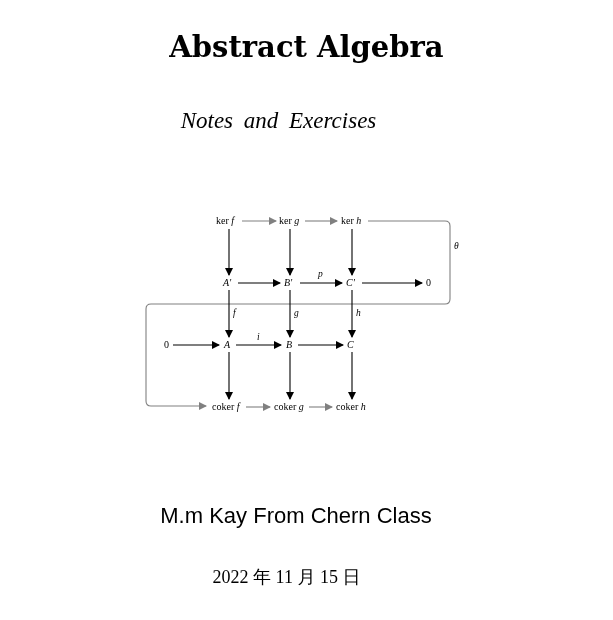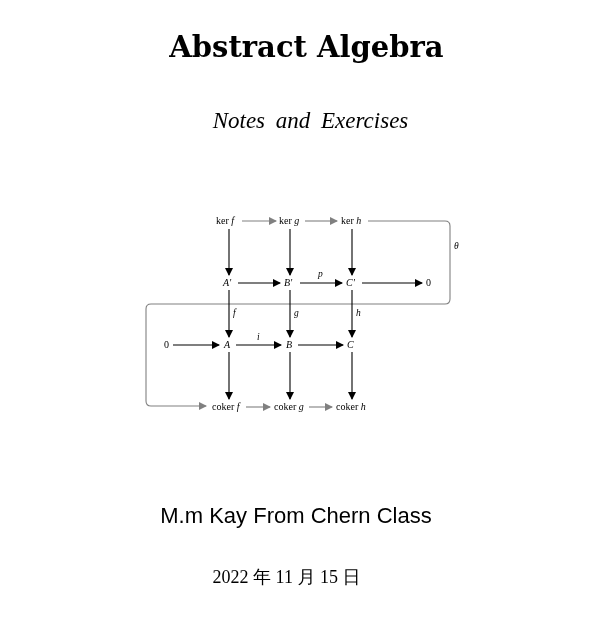--- a/index.html
+++ b/index.html
@@ -1,21 +1,21 @@
 <!DOCTYPE html>
 <html><head>
 <meta charset="utf-8">
 <style>
   html, body { margin: 0; padding: 0; background: #ffffff; }
   body { width: 613px; height: 620px; position: relative; overflow: hidden;
          font-family: "DejaVu Serif", "Liberation Serif", serif; color: #000; }
   .title { position: absolute; left: 0; width: 613px; top: 14px; text-align: center;
            font-family: "DejaVu Serif", serif; font-weight: bold; font-size: 29px; letter-spacing: 0px; margin-top: 16px; }
   .subtitle { position: absolute; left: 0; width: 557px; top: 108px; text-align: center;
-              font-family: "Liberation Serif", serif; font-style: italic; font-size: 23px; word-spacing: 5px; padding-left: 32px; }
+              font-family: "Liberation Serif", serif; font-style: italic; font-size: 23px; word-spacing: 5px; }
   .author { position: absolute; left: 0; width: 592px; top: 503px; text-align: center;
             font-family: Liberation Sans, sans-serif; font-size: 22px; }
   .date { position: absolute; left: 0; width: 573px; top: 565px; text-align: center;
           font-family: "Liberation Serif", serif; font-size: 18px; }
   svg.diagram { position: absolute; left: 0; top: 0; }
   .node { font-family: "Liberation Serif", serif; font-size: 10px; }
   .it { font-style: italic; }
   .lbl { font-family: "Liberation Serif", serif; font-style: italic; font-size: 9.5px; }
 </style>
 </head>

